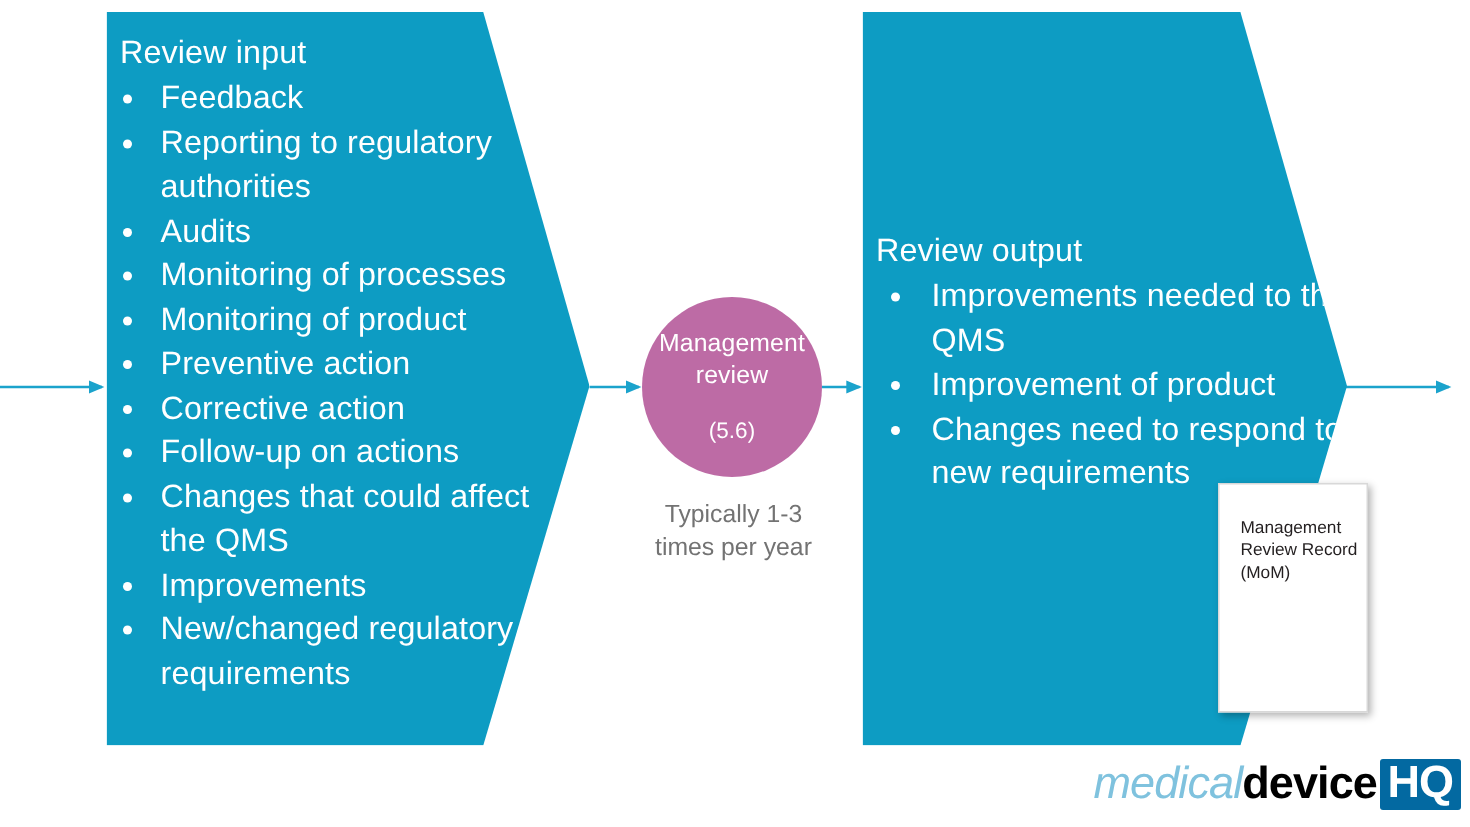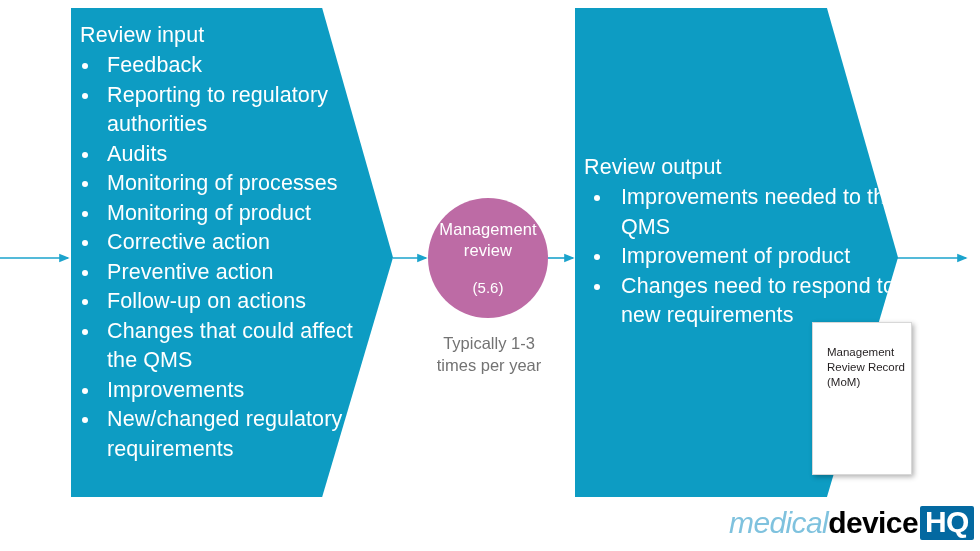--- a/index.html
+++ b/index.html
@@ -201,22 +201,22 @@
 
   <div class="panel" id="panel-input">
     <div class="panel-inner">
       <div class="panel-title">Review input</div>
       <ul class="bullet-list">
         <li class="bullet-item">Feedback</li>
         <li class="bullet-item">Reporting to regulatory authorities</li>
         <li class="bullet-item">Audits</li>
         <li class="bullet-item">Monitoring of processes</li>
         <li class="bullet-item">Monitoring of product</li>
+        <li class="bullet-item">Preventive action</li>
         <li class="bullet-item">Corrective action</li>
-        <li class="bullet-item">Preventive action</li>
         <li class="bullet-item">Follow-up on actions</li>
         <li class="bullet-item">Changes that could affect the QMS</li>
         <li class="bullet-item">Improvements</li>
         <li class="bullet-item">New/changed regulatory requirements</li>
       </ul>
     </div>
   </div>
 
   <div id="mgmt-circle">
     <div class="circle-line">Management</div>

